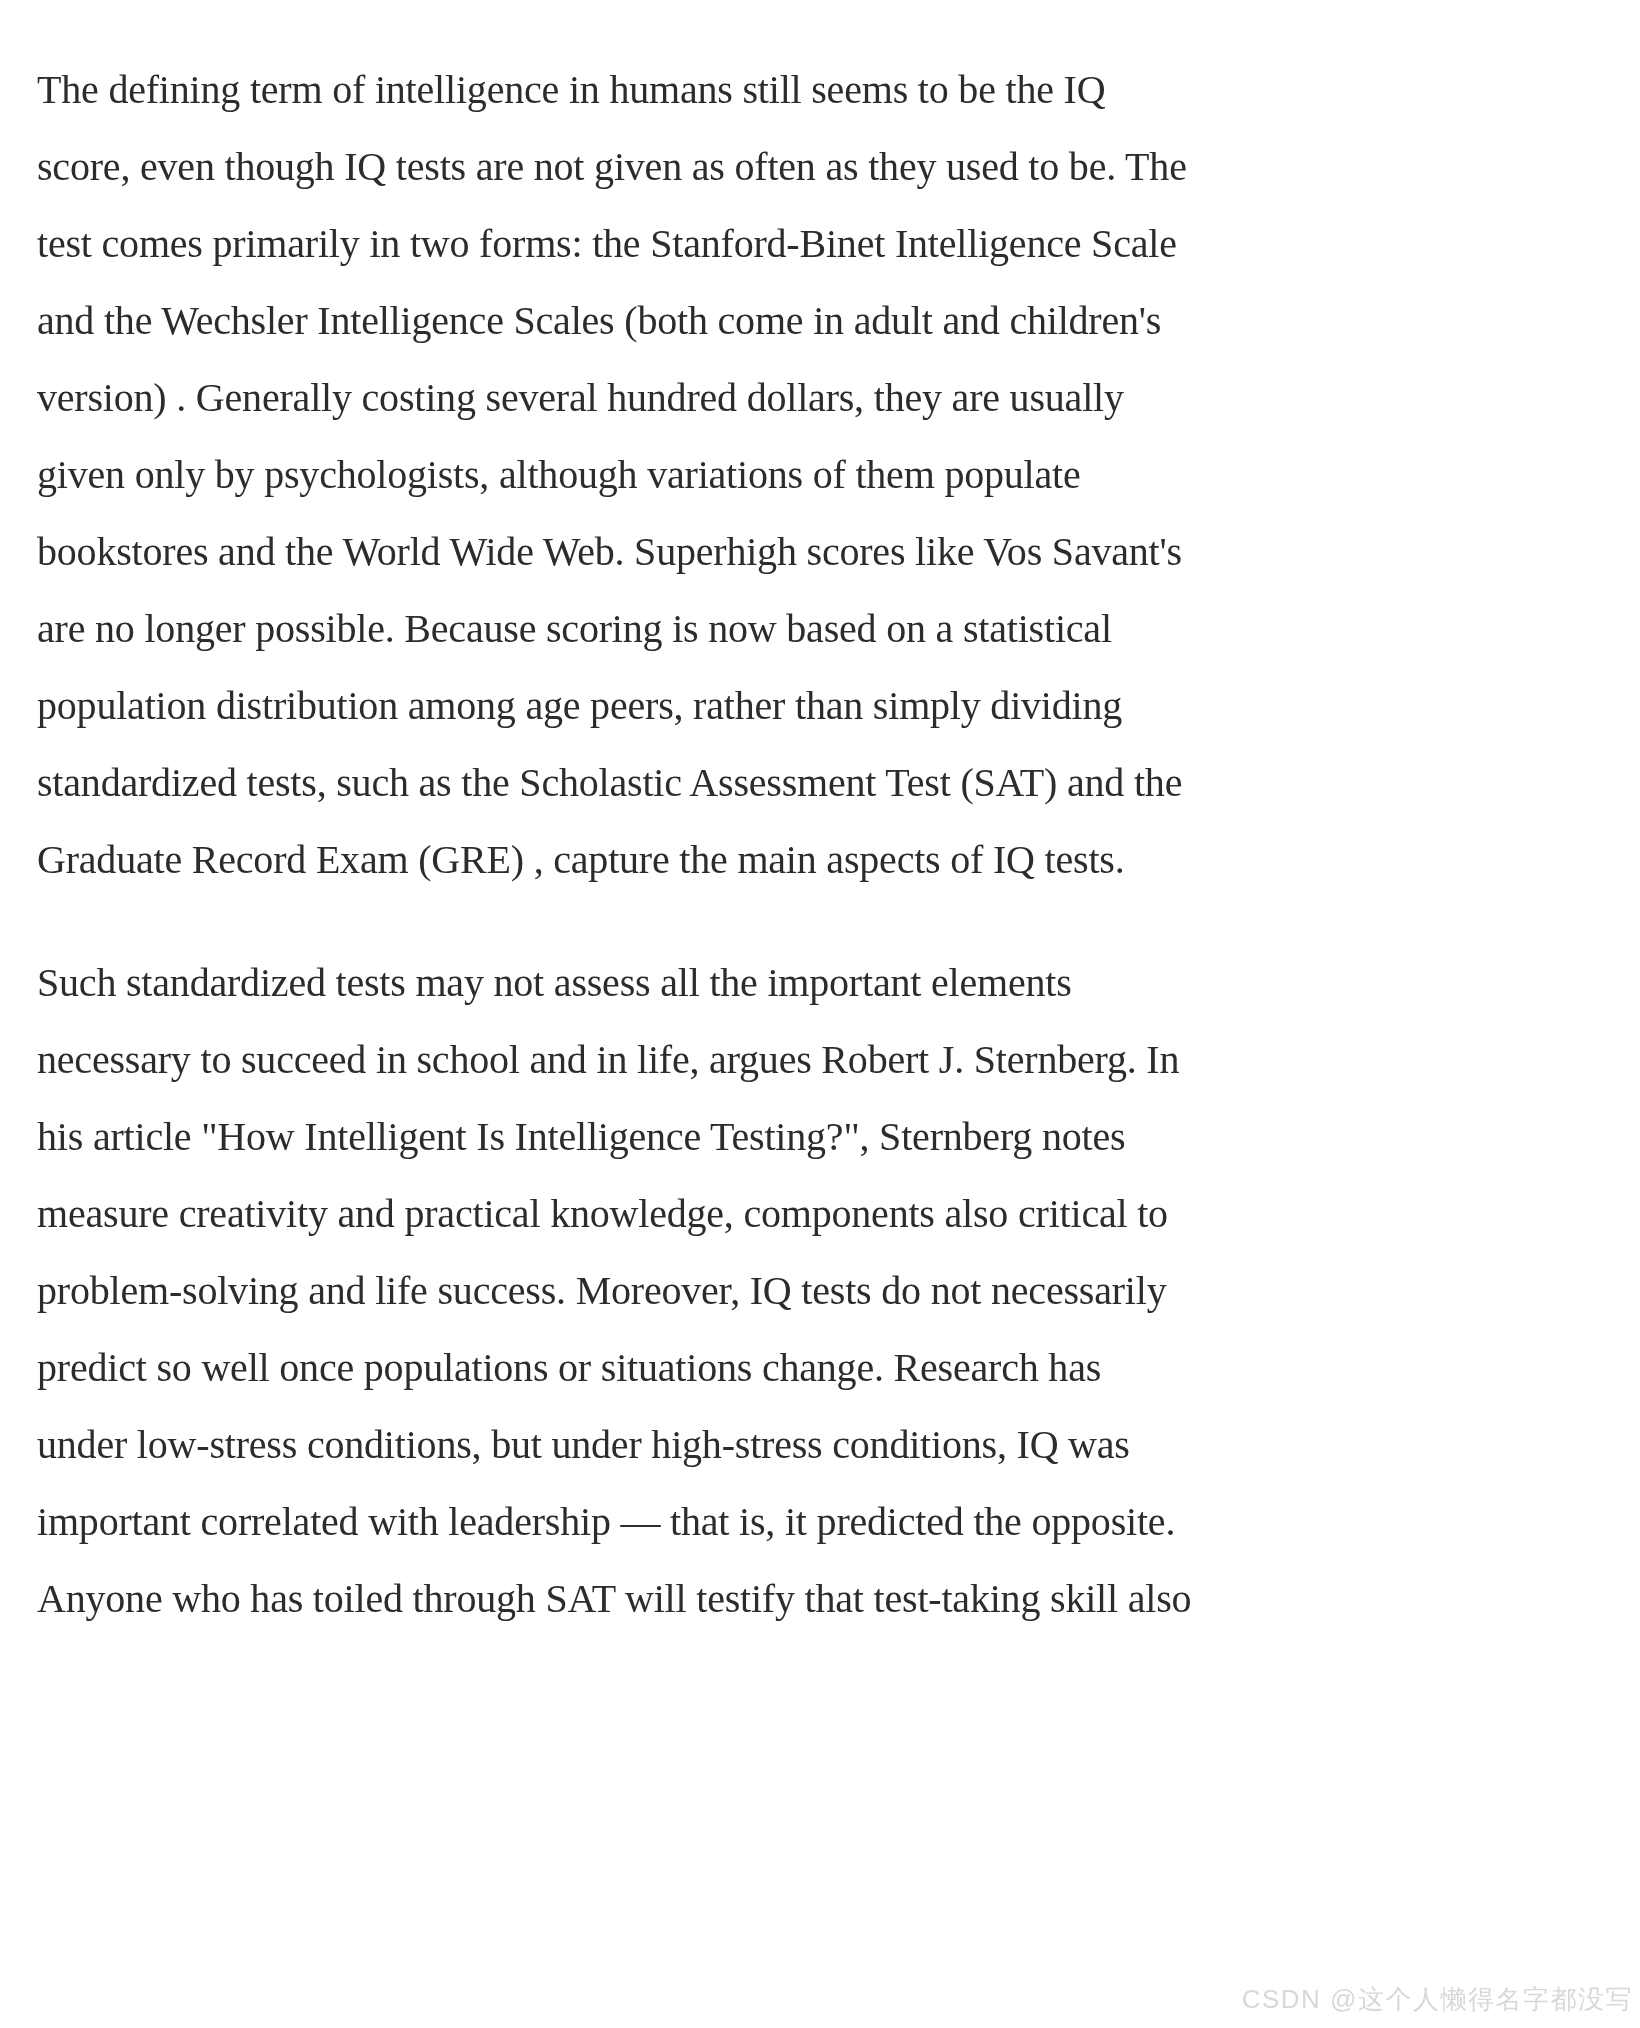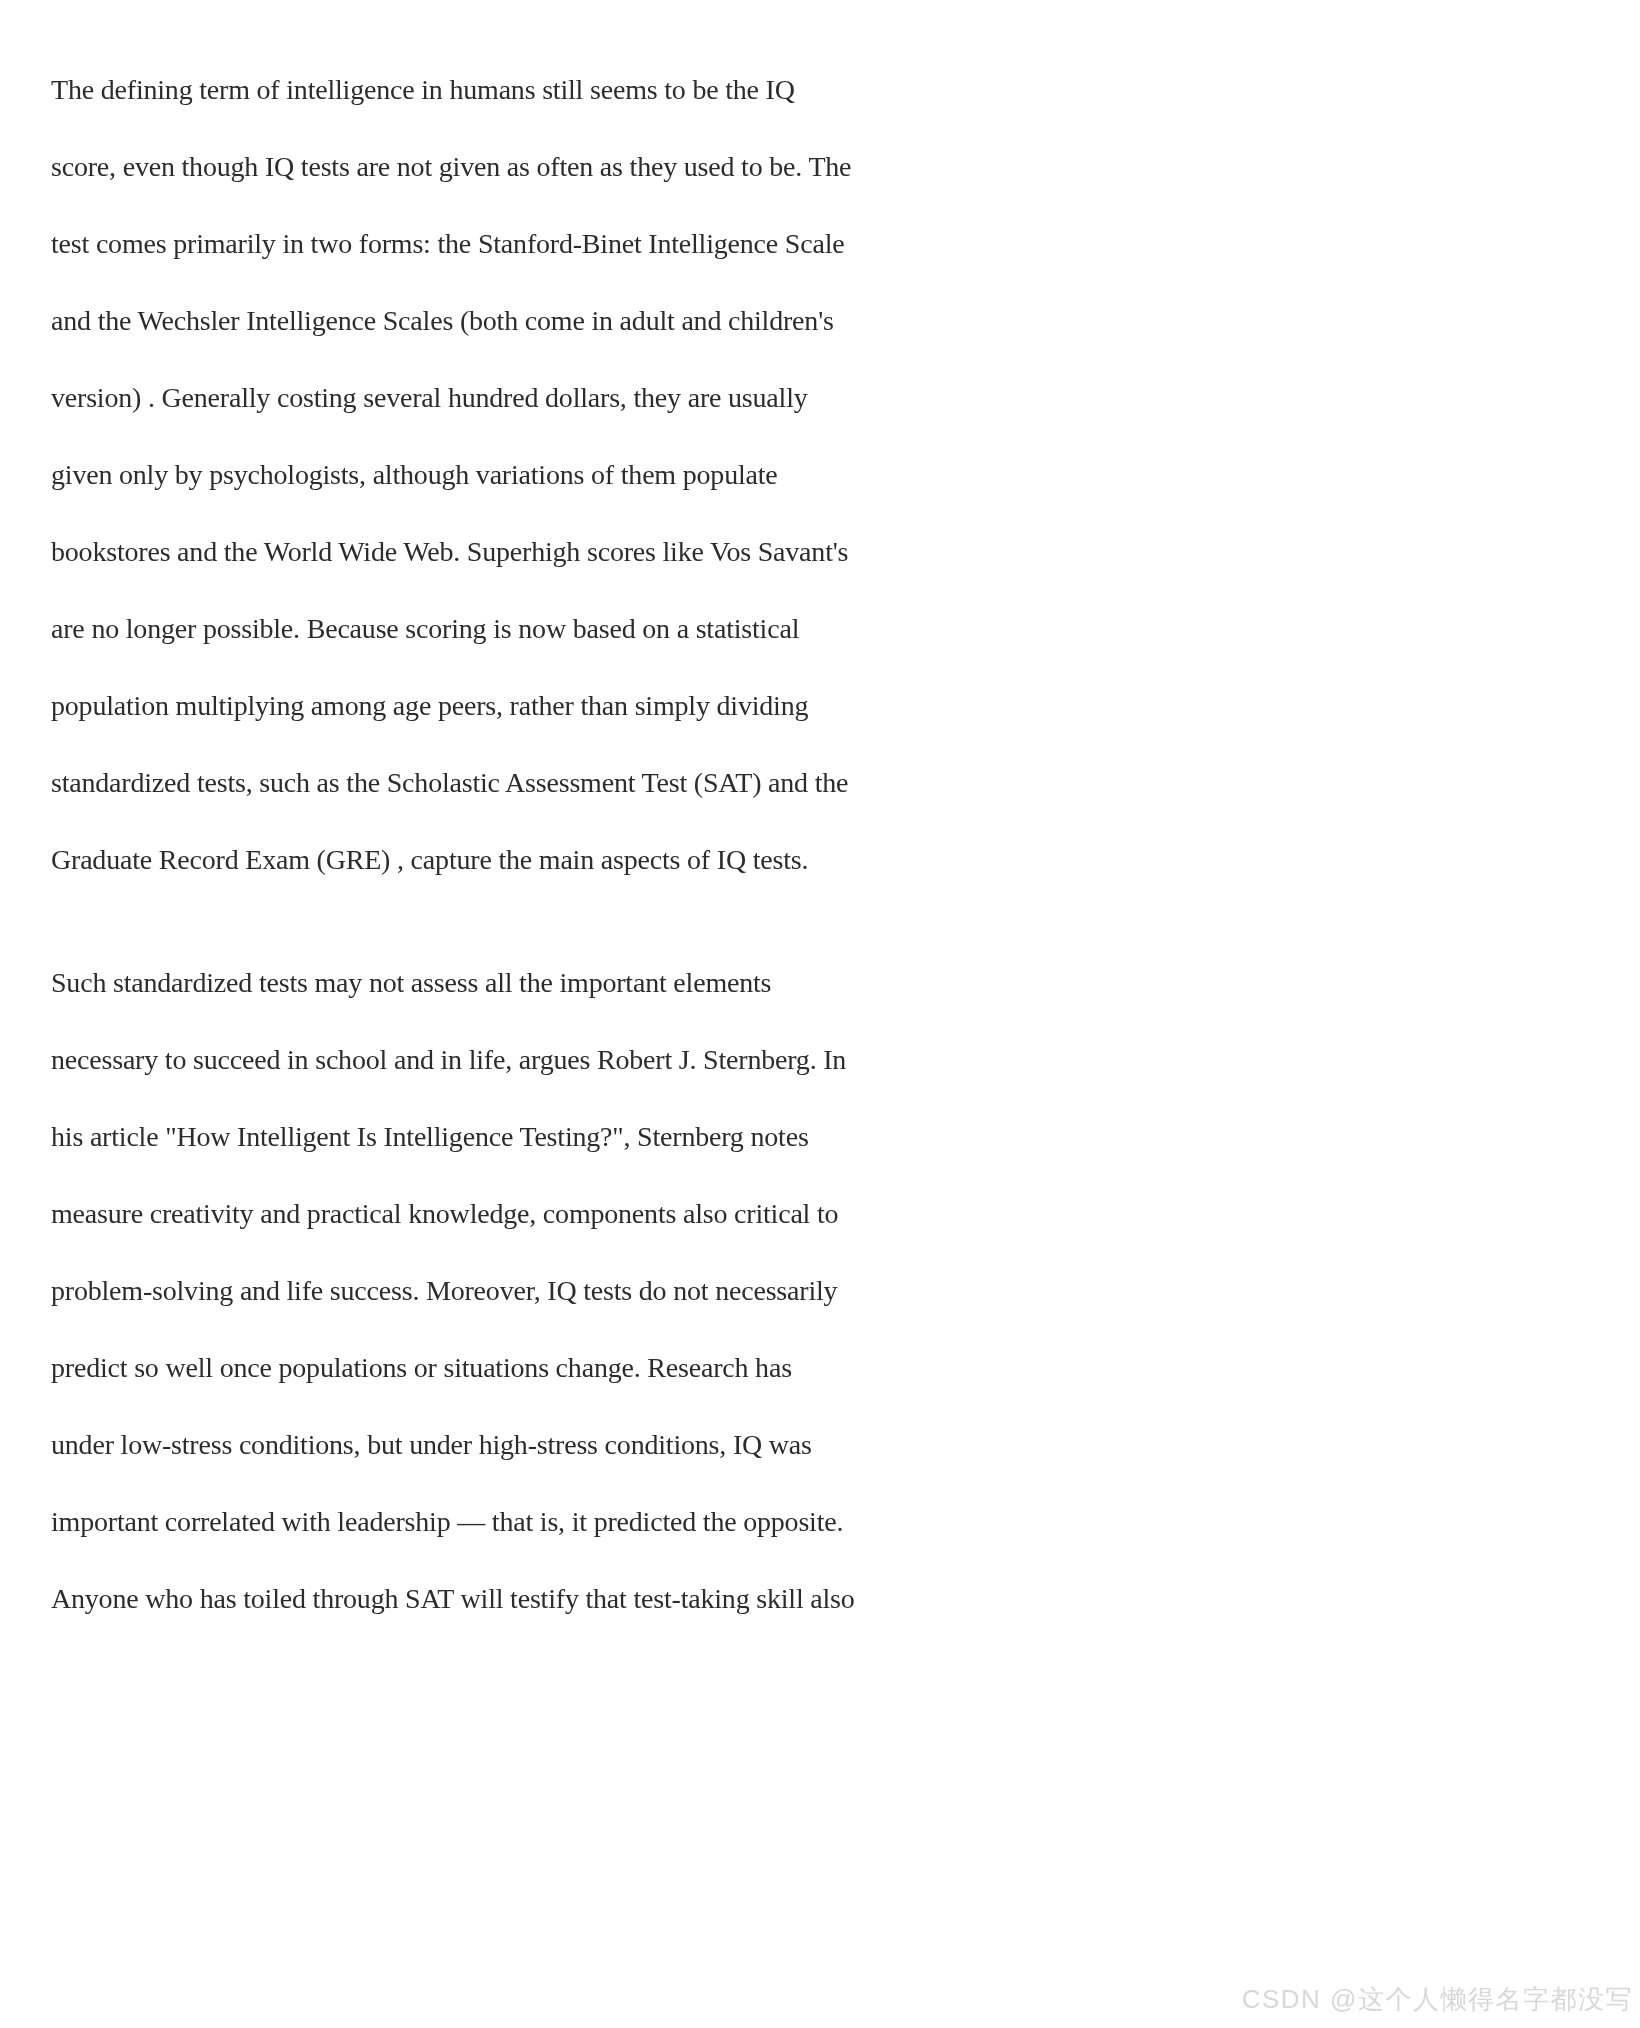--- a/index.html
+++ b/index.html
@@ -13,24 +13,23 @@
     width: 1640px;
     height: 2028px;
     background: var(--bg-color);
     position: relative;
     overflow: hidden;
     font-family: "Liberation Serif", "DejaVu Serif", serif;
   }
   .article {
     padding: 51px 0 0 37px;
     color: var(--text-color);
-    font-size: 28px;
+    font-size: 40px;
     line-height: 77px;
     letter-spacing: -0.2px;
-    margin-left: 14px;
   }
   .para + .para { margin-top: 46px; }
   .line { white-space: nowrap; }
   .watermark {
     position: absolute;
     top: 1982px;
     right: 7px;
     font-family: "Liberation Sans", "DejaVu Sans", sans-serif;
     font-size: 26px;
     letter-spacing: 1.5px;
@@ -44,21 +43,21 @@
 <main class="article">
   <div class="para">
       <div class="line">The defining term of intelligence in humans still seems to be the IQ</div>
       <div class="line">score, even though IQ tests are not given as often as they used to be. The</div>
       <div class="line">test comes primarily in two forms: the Stanford-Binet Intelligence Scale</div>
       <div class="line">and the Wechsler Intelligence Scales (both come in adult and children's</div>
       <div class="line">version) . Generally costing several hundred dollars, they are usually</div>
       <div class="line">given only by psychologists, although variations of them populate</div>
       <div class="line">bookstores and the World Wide Web. Superhigh scores like Vos Savant's</div>
       <div class="line">are no longer possible. Because scoring is now based on a statistical</div>
-      <div class="line">population multiplying among age peers, rather than simply dividing</div>
+      <div class="line">population distribution among age peers, rather than simply dividing</div>
       <div class="line">standardized tests, such as the Scholastic Assessment Test (SAT) and the</div>
       <div class="line">Graduate Record Exam (GRE) , capture the main aspects of IQ tests.</div>
     </div>
   <div class="para">
       <div class="line">Such standardized tests may not assess all the important elements</div>
       <div class="line">necessary to succeed in school and in life, argues Robert J. Sternberg. In</div>
       <div class="line">his article "How Intelligent Is Intelligence Testing?", Sternberg notes</div>
       <div class="line">measure creativity and practical knowledge, components also critical to</div>
       <div class="line">problem-solving and life success. Moreover, IQ tests do not necessarily</div>
       <div class="line">predict so well once populations or situations change. Research has</div>

